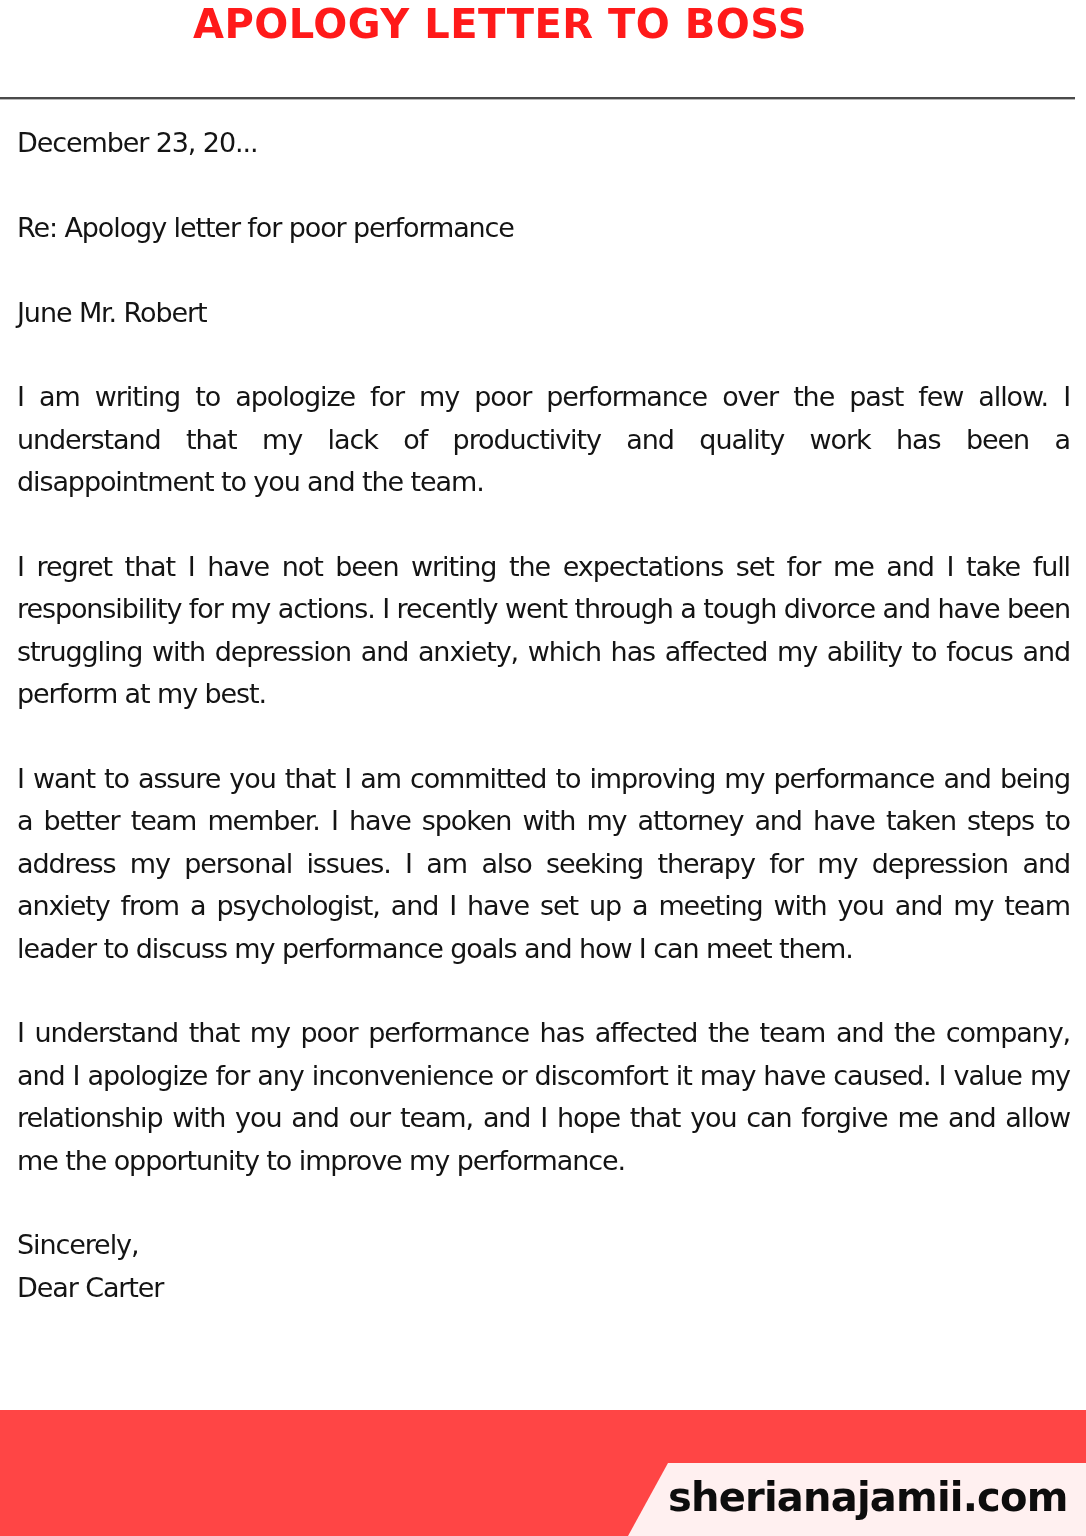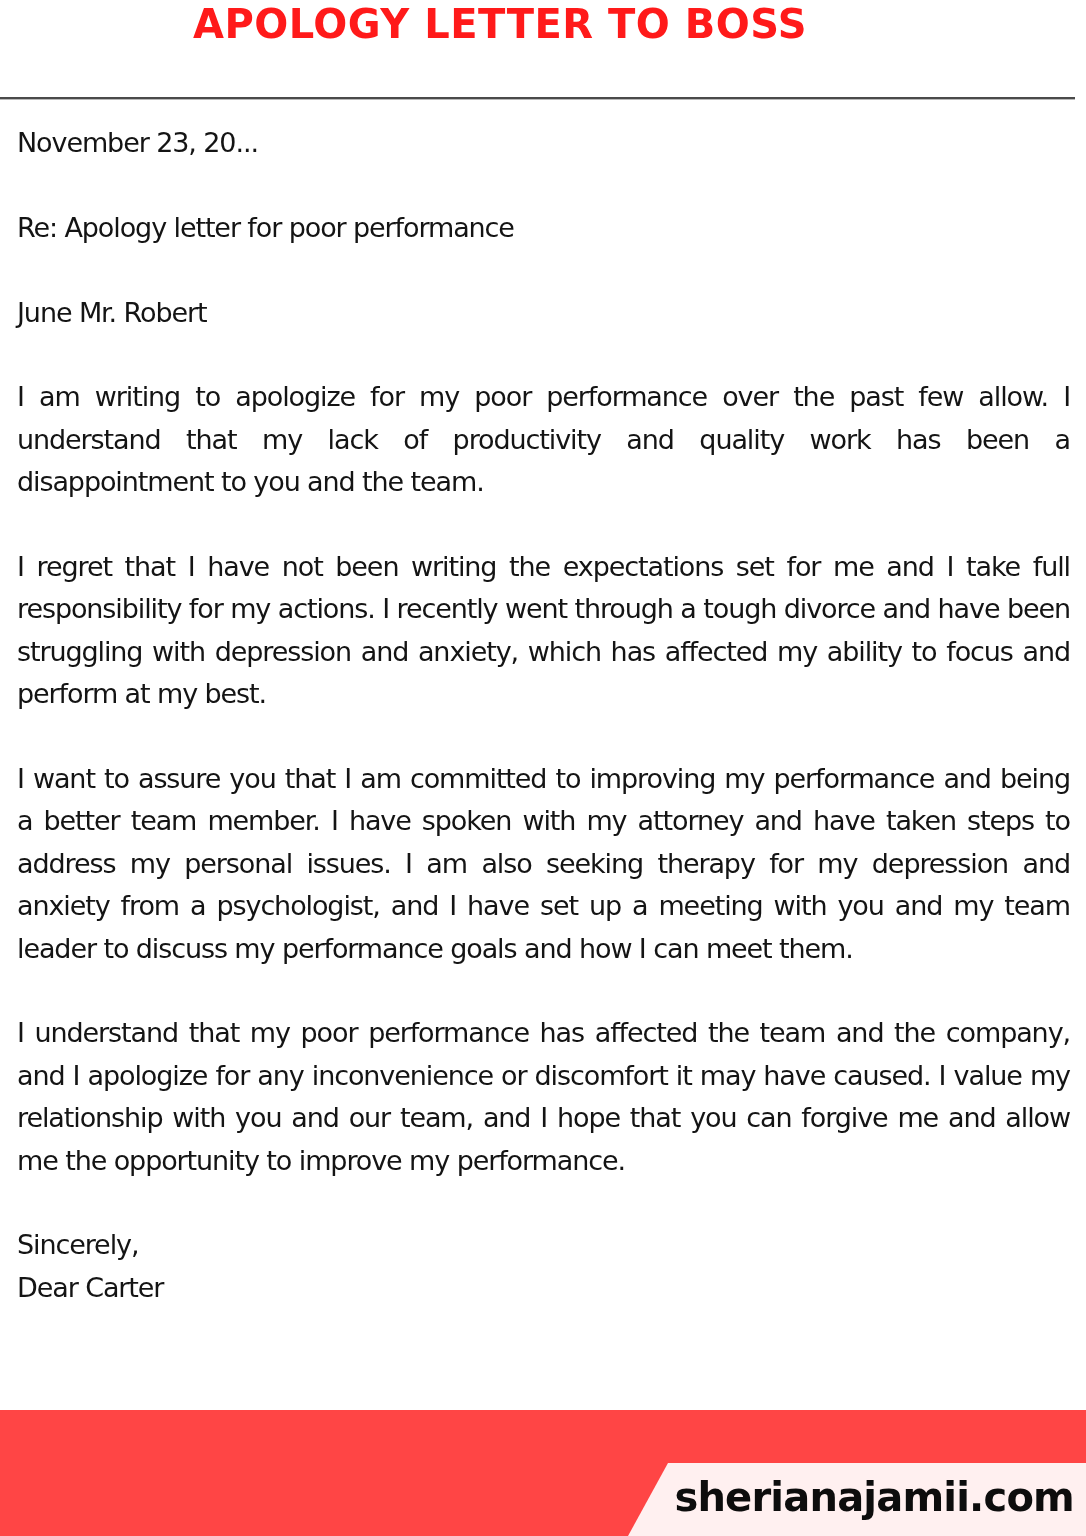--- a/index.html
+++ b/index.html
@@ -85,41 +85,41 @@
       width: 458px;
       height: 73px;
       background: #fff0f0;
       clip-path: polygon(40px 0, 458px 0, 458px 73px, 0 73px);
     }
     .footer-url {
       position: absolute;
       top: 1467px;
       left: 668px;
       width: 406px;
-      text-align: right;
+      text-align: left;
       font-family: "DejaVu Sans", "Liberation Sans", sans-serif;
       font-weight: bold;
       font-size: 40px;
       line-height: 60px;
       color: #0d0d0d;
       letter-spacing: -0.8px;
     }
   </style>
 </head>
 <body>
 
 <div class="header">
   <h1 class="title">
     <span class="line">APOLOGY LETTER TO BOSS</span>
   </h1>
   <div class="rule"></div>
 </div>
 
 <div class="letter">
-  <p>November 23, 20...</p>
+  <p>December 23, 20...</p>
   <div class="gap"></div>
   <p>Re: Apology letter for poor performance</p>
   <div class="gap"></div>
   <p>June Mr. Robert</p>
   <div class="gap"></div>
   <p class="justify">I am writing to apologize for my poor performance over the past few allow. I understand that my lack of productivity and quality work has been a disappointment to you and the team.</p>
   <div class="gap"></div>
   <p class="justify">I regret that I have not been writing the expectations set for me and I take full responsibility for my actions. I recently went through a tough divorce and have been struggling with depression and anxiety, which has affected my ability to focus and perform at my best.</p>
   <div class="gap"></div>
   <p class="justify">I want to assure you that I am committed to improving my performance and being a better team member. I have spoken with my attorney and have taken steps to address my personal issues. I am also seeking therapy for my depression and anxiety from a psychologist, and I have set up a meeting with you and my team leader to discuss my performance goals and how I can meet them.</p>

